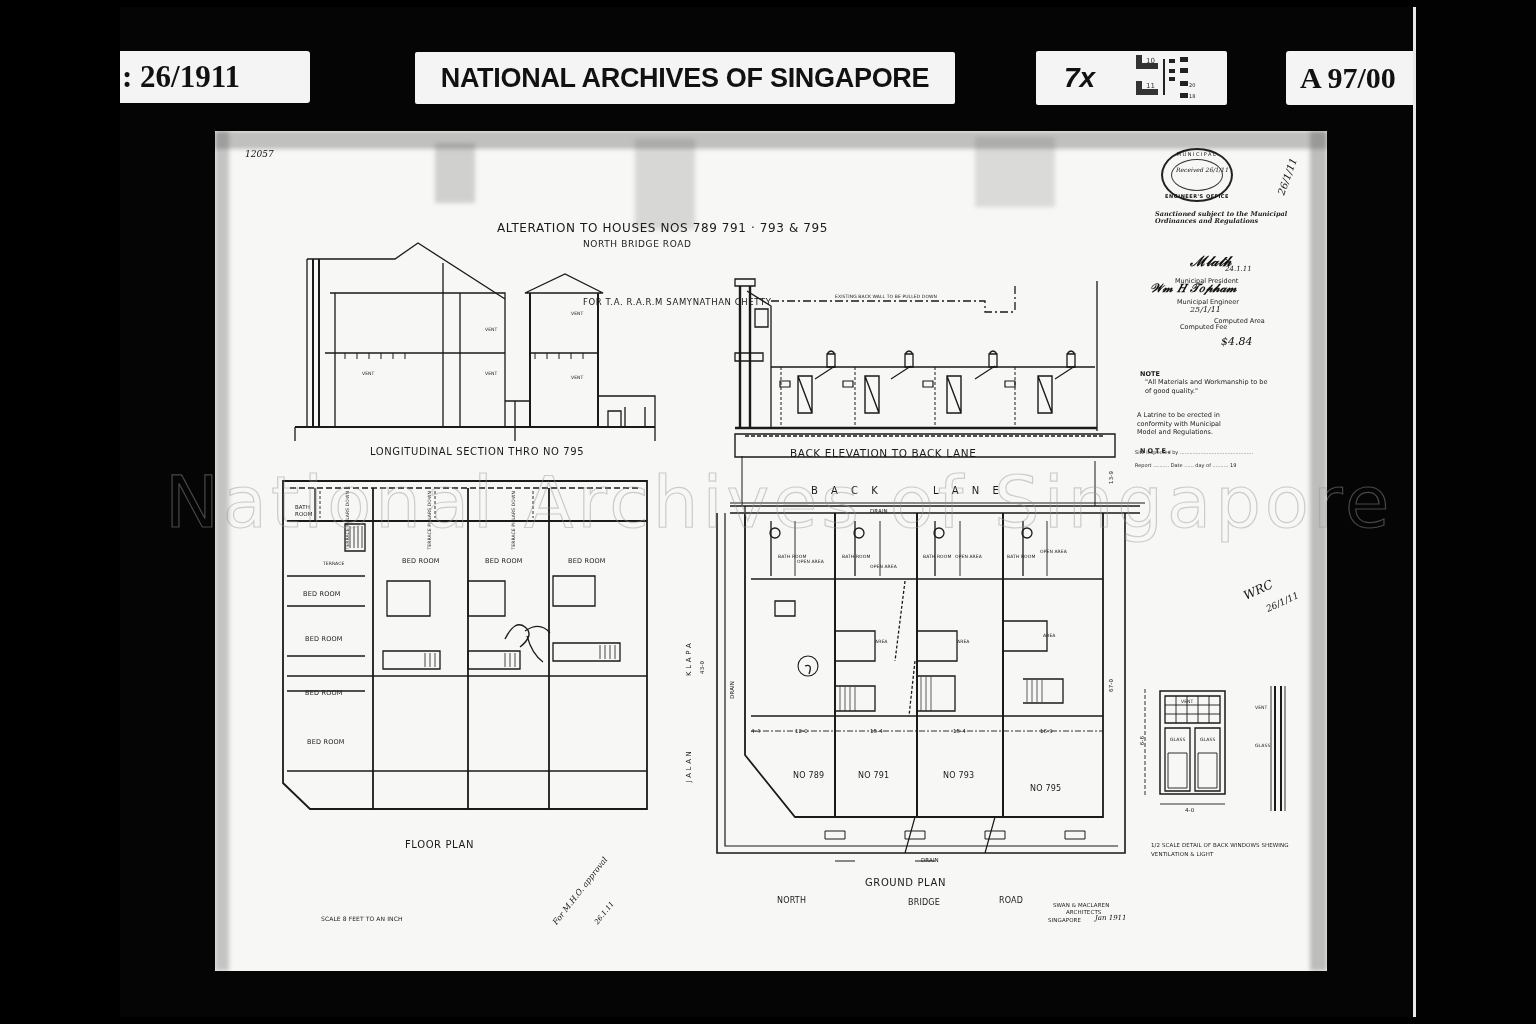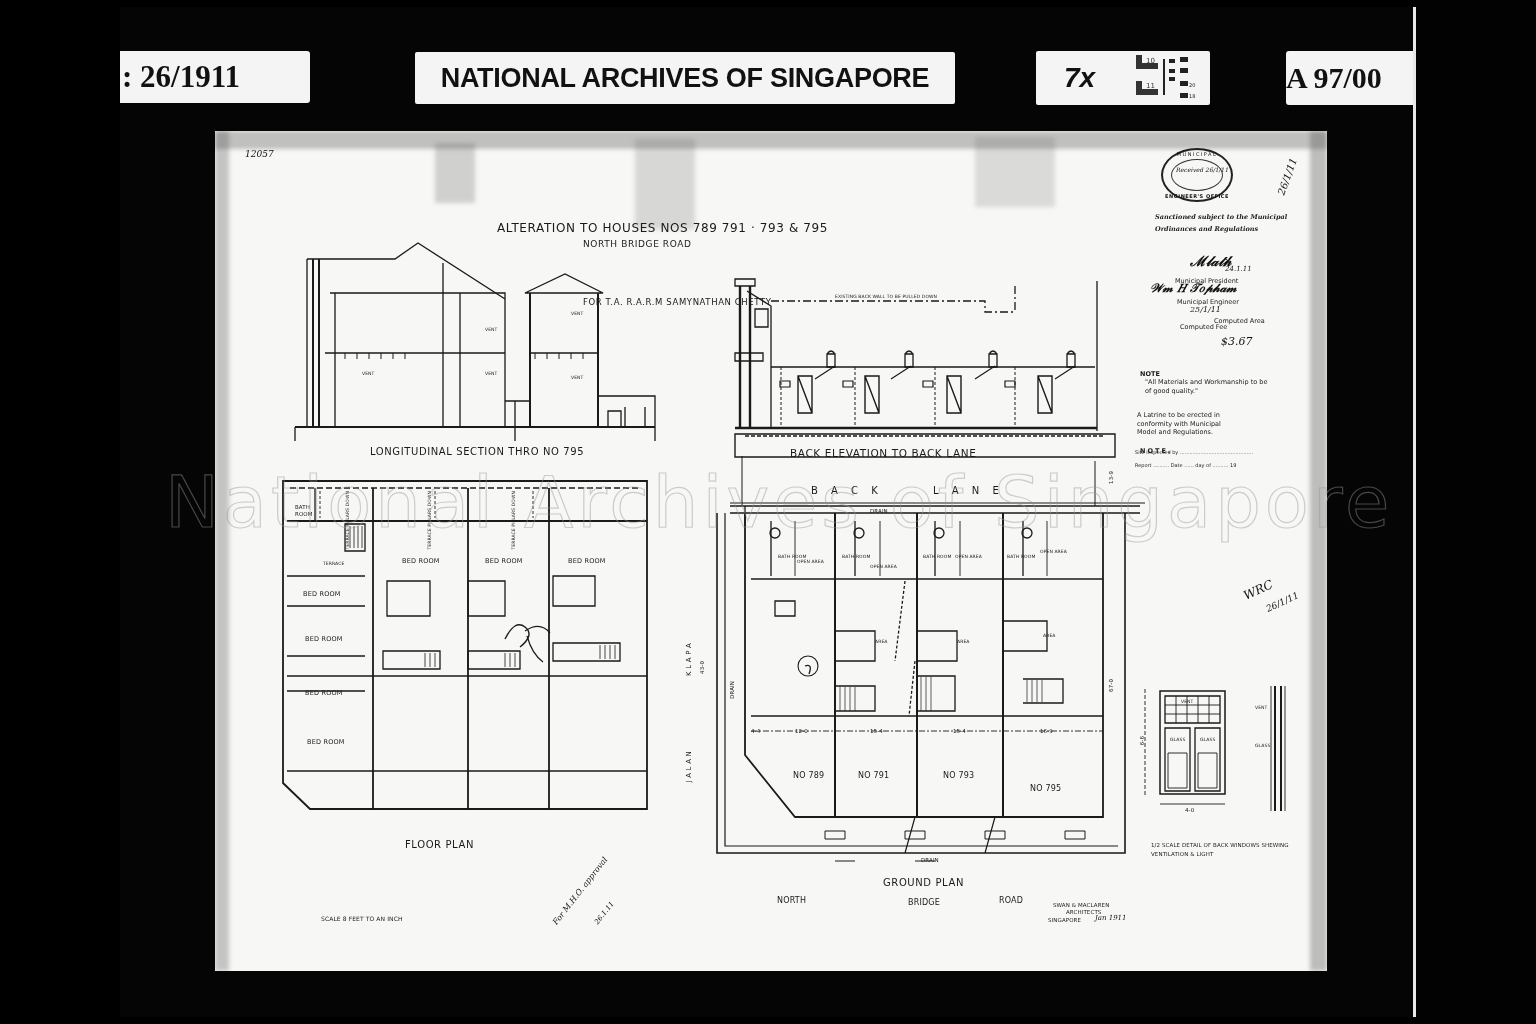--- a/index.html
+++ b/index.html
@@ -9,24 +9,24 @@
   .frame { position: absolute; left: 120px; top: 7px; width: 1293px; height: 1010px; background: #050505; }
   .strip-right { position: absolute; left: 1413px; top: 7px; width: 3px; height: 1010px; background: #e8e8e8; }
   .outer-right { position: absolute; left: 1416px; top: 0; width: 120px; height: 1024px; background: #020202; }
   .outer-left { position: absolute; left: 0; top: 0; width: 120px; height: 1024px; background: #000; }
   .outer-top { position: absolute; left: 120px; top: 0; width: 1296px; height: 7px; background: #000; }
   .outer-bottom { position: absolute; left: 120px; top: 1017px; width: 1296px; height: 7px; background: #000; }
 
   .label { position: absolute; background: #f4f4f4; color: #111; display: flex; align-items: center; }
   .label-ref { left: 120px; top: 51px; width: 190px; height: 52px; font-family: "Liberation Serif", serif; font-weight: bold; font-size: 31px; padding-left: 2px; overflow: hidden; white-space: nowrap; border-radius: 0 3px 3px 0; }
   .label-nas { left: 415px; top: 52px; width: 540px; height: 52px; font-family: "Liberation Sans", sans-serif; font-weight: bold; font-size: 27px; justify-content: center; letter-spacing: -0.3px; border-radius: 2px; }
-  .label-red { left: 1036px; top: 51px; width: 174px; height: 54px; border-radius: 2px; }
+  .label-red { left: 1036px; top: 51px; width: 191px; height: 54px; border-radius: 2px; }
   .label-red .red-val { font-family: "Liberation Sans", sans-serif; font-weight: bold; font-style: italic; font-size: 28px; margin-left: 28px; }
   .label-red .target { position: absolute; left: 100px; top: 4px; width: 68px; height: 46px; }
-  .label-acc { left: 1286px; top: 51px; width: 127px; height: 54px; font-family: "Liberation Serif", serif; font-weight: bold; font-size: 30px; overflow: hidden; white-space: nowrap; border-radius: 3px 0 0 3px; }
+  .label-acc { left: 1286px; top: 51px; width: 127px; height: 54px; font-family: "Liberation Serif", serif; font-weight: bold; font-size: 30px; padding-left: 14px; overflow: hidden; white-space: nowrap; border-radius: 3px 0 0 3px; }
 
   .sheet { position: absolute; left: 215px; top: 131px; width: 1112px; height: 840px; background: #f7f7f5; overflow: hidden; }
   .sheet svg { position: absolute; left: 0; top: 0; }
   .stain { position: absolute; background: rgba(60,60,60,0.35); filter: blur(2px); }
 
   .hand { position: absolute; font-family: "DejaVu Sans", sans-serif; color: #1a1a1a; white-space: nowrap; text-transform: uppercase; letter-spacing: 0.6px; }
   .title-main { left: 282px; top: 90px; font-size: 12px; }
   .title-sub1 { left: 368px; top: 108px; font-size: 9px; }
   .title-sub2 { left: 368px; top: 124px; font-size: 8.5px; margin-top: 42px; }
   .cap { font-size: 10px; }
@@ -223,21 +223,21 @@
 
   <div class="script" style="left:30px;top:18px;font-size:9px;">12057</div>
 
   <div class="hand title-main">Alteration to Houses Nos 789 791 · 793 &amp; 795</div>
   <div class="hand title-sub1">North Bridge Road</div>
   <div class="hand title-sub2">For T.A. R.A.R.M Samynathan Chetty</div>
 
   <div class="hand cap" style="left:155px;top:315px;">Longitudinal Section Thro No 795</div>
   <div class="hand cap" style="left:575px;top:316px;font-size:10.5px;">Back Elevation to Back Lane</div>
   <div class="hand cap" style="left:190px;top:708px;">Floor Plan</div>
-  <div class="hand cap" style="left:668px;top:746px;">Ground Plan</div>
+  <div class="hand cap" style="left:650px;top:746px;">Ground Plan</div>
   <div class="hand tiny" style="left:936px;top:710px;width:150px;white-space:normal;line-height:9px;">1/2 Scale Detail of Back Windows Shewing Ventilation &amp; Light</div>
 
   <div class="hand cap" style="left:596px;top:354px;letter-spacing:5px;">B A C K</div>
   <div class="hand cap" style="left:718px;top:354px;letter-spacing:5px;">L A N E</div>
   <div class="hand small" style="left:562px;top:765px;font-size:8px;">North</div>
   <div class="hand small" style="left:674px;top:767px;font-size:8px;margin-left:19px;">Bridge</div>
   <div class="hand small" style="left:784px;top:765px;font-size:8px;">Road</div>
   <div class="hand small vert" style="left:470px;top:620px;font-size:7px;">J A L A N</div>
   <div class="hand small vert" style="left:470px;top:512px;font-size:7px;">K L A P A</div>
   <div class="hand tiny vert" style="left:514px;top:550px;">DRAIN</div>
@@ -310,30 +310,30 @@
   <div class="script" style="left:378px;top:790px;font-size:7px;transform:rotate(-52deg);transform-origin:left top;">26.1.11</div>
 
   <div class="stamp">
     <div class="stamp-top">MUNICIPAL</div>
     <div class="stamp-inner">
       <div class="script" style="left:4px;top:6px;font-size:6px;">Received 26/1/11</div>
     </div>
     <div class="stamp-bot">ENGINEER'S OFFICE</div>
   </div>
   <div class="script" style="left:1053px;top:40px;font-size:10px;transform:rotate(-70deg);">26/1/11</div>
-  <div class="note" style="left:940px;top:80px;width:140px;white-space:normal;font-family:'DejaVu Serif',serif;font-style:italic;font-weight:bold;font-size:6.5px;line-height:12px;">Sanctioned subject to the Municipal Ordinances and Regulations</div>
+  <div class="note" style="left:940px;top:80px;width:140px;white-space:normal;font-family:'DejaVu Serif',serif;font-style:italic;font-weight:bold;font-size:6.5px;line-height:7px;">Sanctioned subject to the Municipal Ordinances and Regulations</div>
   <div class="script" style="left:975px;top:120px;font-size:14px;font-weight:bold;">ℳ𝓁𝒶𝓉𝒽</div>
   <div class="script" style="left:1010px;top:134px;font-size:7px;">24.1.11</div>
   <div class="note" style="left:960px;top:146px;">Municipal President</div>
   <div class="script" style="left:935px;top:150px;font-size:12px;font-weight:bold;">𝒲𝓂 𝐻 𝒯𝑜𝓅𝒽𝒶𝓂</div>
   <div class="note" style="left:962px;top:167px;">Municipal Engineer</div>
   <div class="script" style="left:975px;top:174px;font-size:8px;">25/1/11</div>
   <div class="note" style="left:965px;top:186px;padding-left:34px;">Computed Area</div>
   <div class="note" style="left:965px;top:192px;">Computed Fee</div>
-  <div class="script" style="left:1006px;top:204px;font-size:11px;">$3.67</div>
+  <div class="script" style="left:1006px;top:204px;font-size:11px;">$4.84</div>
 
   <div class="note" style="left:925px;top:239px;font-weight:bold;">NOTE</div>
   <div class="note" style="left:930px;top:247px;width:130px;white-space:normal;">"All Materials and Workmanship to be of good quality."</div>
   <div class="note" style="left:925px;top:272px;font-weight:bold;letter-spacing:2px;margin-top:44px;">NOTE.</div>
   <div class="note" style="left:922px;top:280px;width:105px;white-space:normal;">A Latrine to be erected in conformity with Municipal Model and Regulations.</div>
   <div class="note" style="left:920px;top:317px;font-size:5px;"><span>Site inspected by</span> ..............................................</div>
   <div class="note" style="left:920px;top:330px;font-size:5px;"><span>Report</span> .......... <span>Date</span> ...... <span>day of</span> .......... <span>19</span></div>
 
   <div class="script" style="left:1028px;top:452px;font-size:12px;transform:rotate(-25deg);">WRC</div>
   <div class="script" style="left:1050px;top:466px;font-size:9px;transform:rotate(-25deg);">26/1/11</div>

